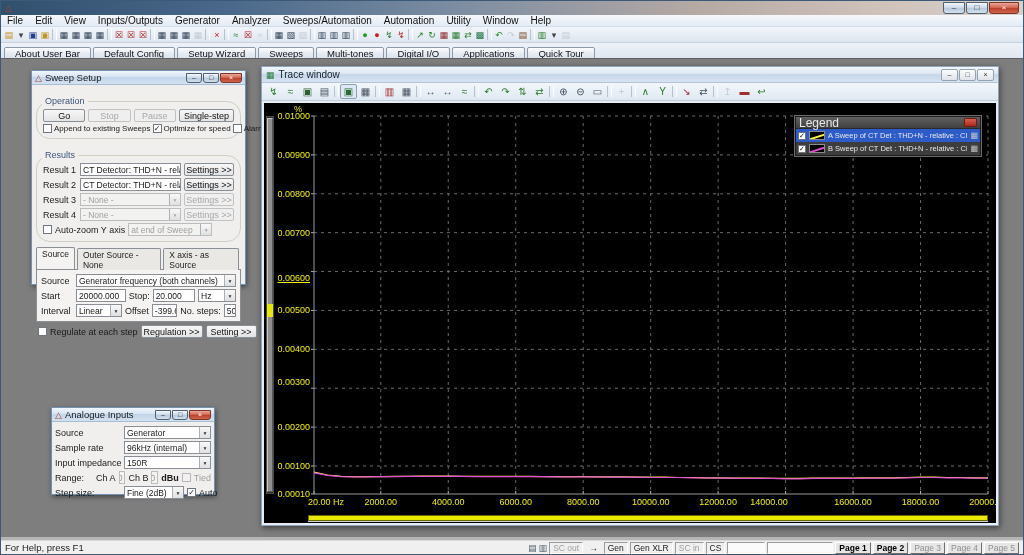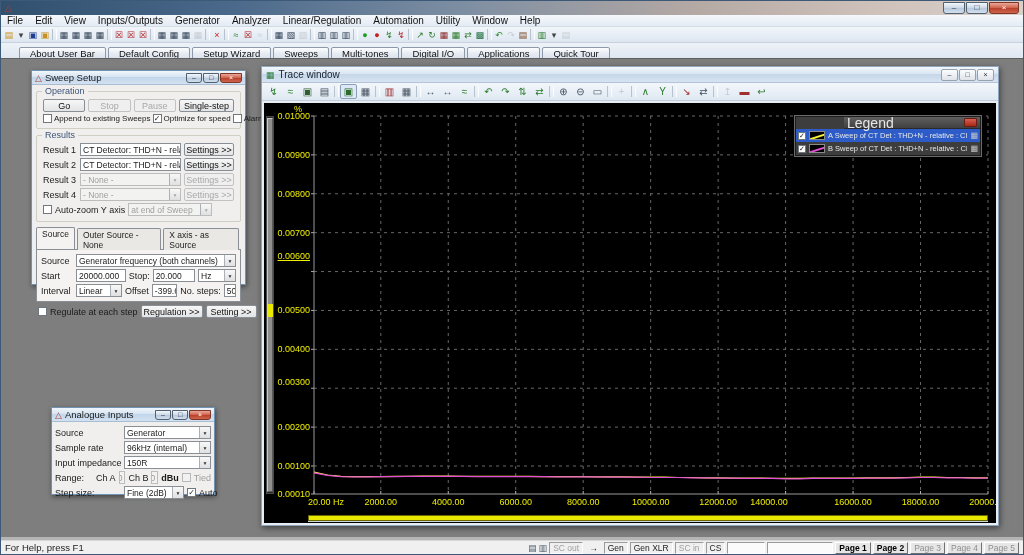--- a/index.html
+++ b/index.html
@@ -29,36 +29,36 @@
   .tb-ic { width:12px; height:14px; display:inline-flex; align-items:center; justify-content:center;
     font-size:9px; line-height:12px; cursor:default; }
   .tb-ic.tw { width:17px; height:15px; font-size:10px; }
   .tb-ic.dim { opacity:.45; filter:grayscale(60%); }
   .tb-ic.sep { width:5px; height:11px; border-left:1px solid #b6c2d0; border-right:1px solid #fcfdfe; margin:0 1px; color:transparent; }
   .tb-ic.tw.sep { width:5px; }
   .tb-ic.pressed { border:1px solid #8aa0ba; background:#dfe9f5; border-radius:2px; }
 
   
   .userbar { position:absolute; left:0; top:42px; right:0; height:21px; display:flex; align-items:center; gap:2px;
-    background:linear-gradient(#eef2f8,#dbe3ee); border-bottom:1px solid #9aa4b2; padding-left:18px; }
+    background:linear-gradient(#eef2f8,#dbe3ee); border-bottom:1px solid #9aa4b2; padding-left:3px; }
   .ub-btn { height:13px; padding:0 10px; font-size:9.5px; display:inline-flex; align-items:center; border:1px solid #8d99a8;
     border-radius:2px; background:linear-gradient(#fcfdfe,#e7ecf3 50%,#d9e1ec); color:#111; cursor:default; white-space:nowrap; }
 
   
   .workspace { position:absolute; left:0; top:57px; right:0; bottom:14px; background:#7e7e7e;
     border-top:1px solid #5f5f5f; border-bottom:3px solid #b5b5b5; }
 
   
   .dlg { position:absolute; background:#f0efed; border:1px solid #7292b2; box-shadow:1px 2px 5px rgba(0,0,0,.45), inset 0 0 0 1px #e7eef6;
     font-size:9px; color:#1a1a1a; }
   .dlg-title { height:14px; display:flex; align-items:center; gap:3px; padding:0 3px;
     background:linear-gradient(#f0f6fc,#d7e4f2 45%,#c2d5ea 50%,#d3e2f2); border-bottom:1px solid #a8bdd2; font-size:9.5px; }
   .dlg-title .caps .wcap { width:16px; height:10px; font-size:7px; line-height:8px; }
   .dlg-title .caps .wcap.close { width:22px; }
-  .grp { position:relative; border:1px solid #cfcfc4; border-radius:2px; margin:6px 4px 3px; padding:5px 3px 3px; }
+  .grp { position:relative; border:1px solid #cfcfc4; border-radius:14px; margin:16px 4px 3px; padding:5px 3px 3px; }
   .grp-label { position:absolute; top:-6px; left:5px; background:#f0efed; padding:0 3px; color:#3d547a; font-size:9px; }
   .frow { display:flex; align-items:center; gap:3px; margin:2px 3px; }
   .lbl { white-space:nowrap; }
   .lbl.dim, .dim { color:#9e9e9e; }
   .btn { border:1px solid #888f96; background:linear-gradient(#f7f7f7,#e3e4e6); border-radius:2px; font-size:9px; height:13px;
     display:inline-flex; align-items:center; justify-content:center; padding:0 4px; cursor:default; white-space:nowrap; color:#111; }
   .btn.disabled { color:#a8a8a8; border-color:#c2c2c2; background:#efefef; }
   .combo { height:13px; background:#fff; border:1px solid #8a8f96; display:flex; align-items:center; font-size:8.5px;
     padding-left:2px; overflow:hidden; white-space:nowrap; flex:1; min-width:0; }
   .combo.fixed { flex:none; }
@@ -101,22 +101,22 @@
   .ylabel-unit { position:absolute; color:#efef00; font-size:9px; }
   .vsb { position:absolute; left:2px; width:8px; background:#2a2a2a; border:1px solid #4a4a4a; }
   .vsb-thumb { position:absolute; left:0; right:0; top:1px; bottom:1px; background:#8f8f8f;
     border:1px solid; border-color:#c8c8c8 #5a5a5a #5a5a5a #c8c8c8; }
   .vsb-mark { position:absolute; left:0; right:0; height:13px; background:#e8e800; }
   .hsb { position:absolute; height:6px; background:#e8e800; border:1px solid #6a6a00; box-shadow:0 1px 0 #cfd6de; }
 
   
   .legend { position:absolute; top:13px; right:15px; width:186px; background:#3d3d3d; border:1px solid #1c1c1c;
     box-shadow:0 0 0 1px #6a6a6a; z-index:5; color:#e8e8e8; }
-  .legend-title { height:12px; display:flex; align-items:center; padding:0 3px; font-size:14px;
-    background:linear-gradient(#606060,#404040); border-bottom:1px solid #2a2a2a;margin-left:48px; }
+  .legend-title { height:12px; display:flex; align-items:center; padding:0 3px; font-size:12px;
+    background:linear-gradient(#606060,#404040); border-bottom:1px solid #2a2a2a; }
   .legend-close { margin-left:auto; width:13px; height:9px; background:linear-gradient(#d86050,#a82818); border:1px solid #6a1a10;
     border-radius:1px; }
   .legend-row { display:flex; align-items:center; gap:3px; padding:0 2px; height:13px; font-size:7.5px; white-space:nowrap; }
   .legend-row.selected { background:#2d5cc8; }
   .legend-row .cb { width:8px; height:8px; font-size:7px; }
   .lg-swatch { width:16px; height:9px; flex:none; background:#000; border:1px solid #8a8a8a; position:relative; overflow:hidden; }
   .lg-swatch::after { content:""; position:absolute; left:-2px; right:-2px; top:4px; height:2px; background:var(--c,#ff0);
     transform:rotate(-18deg); }
   .lg-label { overflow:hidden; text-overflow:clip; }
   .lg-grid { margin-left:auto; color:#c8c8c8; font-size:8px; }
@@ -151,21 +151,21 @@
   </div>
 
   <div class="menubar">
 
   <span class="menu-item">File</span>
       <span class="menu-item">Edit</span>
       <span class="menu-item">View</span>
       <span class="menu-item">Inputs/Outputs</span>
       <span class="menu-item">Generator</span>
       <span class="menu-item">Analyzer</span>
-      <span class="menu-item">Linear/Regulation</span>
+      <span class="menu-item">Sweeps/Automation</span>
       <span class="menu-item">Automation</span>
       <span class="menu-item">Utility</span>
       <span class="menu-item">Window</span>
       <span class="menu-item">Help</span>
     </div>
 
   <div class="toolbar">
 
   <span class="tb-ic" style="color: rgb(200, 146, 30);">▤</span>
       <span class="tb-ic" style="color: rgb(68, 68, 68);">▾</span>
@@ -531,21 +531,21 @@
                 <span class="lg-swatch" style="--c: #e34fd4;"></span>
                 <span class="lg-label">B Sweep of CT Det : THD+N - relative : Ch B</span>
                 <span class="lg-grid">▦</span>
               </div>
             </div>
         </div>
       <div class="ytick" style="top: 8px;">0.01000</div>
           <div class="ytick" style="top: 46.8889px;">0.00900</div>
           <div class="ytick" style="top: 85.7778px;">0.00800</div>
           <div class="ytick" style="top: 124.667px;">0.00700</div>
-          <div class="ytick" style="top: 148px; text-decoration: underline;">0.00600</div>
+          <div class="ytick" style="top: 170px; text-decoration: underline;">0.00600</div>
           <div class="ytick" style="top: 202.444px;">0.00500</div>
           <div class="ytick" style="top: 241.333px;">0.00400</div>
           <div class="ytick" style="top: 274px;">0.00300</div>
           <div class="ytick" style="top: 319.111px;">0.00200</div>
           <div class="ytick" style="top: 358px;">0.00100</div>
           <div class="ytick" style="top: 386px;">0.00010</div>
           <div class="xtick" style="left: 44px; text-align: left; top: 394px;">20.00 Hz</div>
           <div class="xtick" style="left: 86.7928px; width: 60px; top: 394px;">2000.00</div>
           <div class="xtick" style="left: 154.26px; width: 60px; top: 394px;">4000.00</div>
           <div class="xtick" style="left: 221.728px; width: 60px; top: 394px;">6000.00</div>

